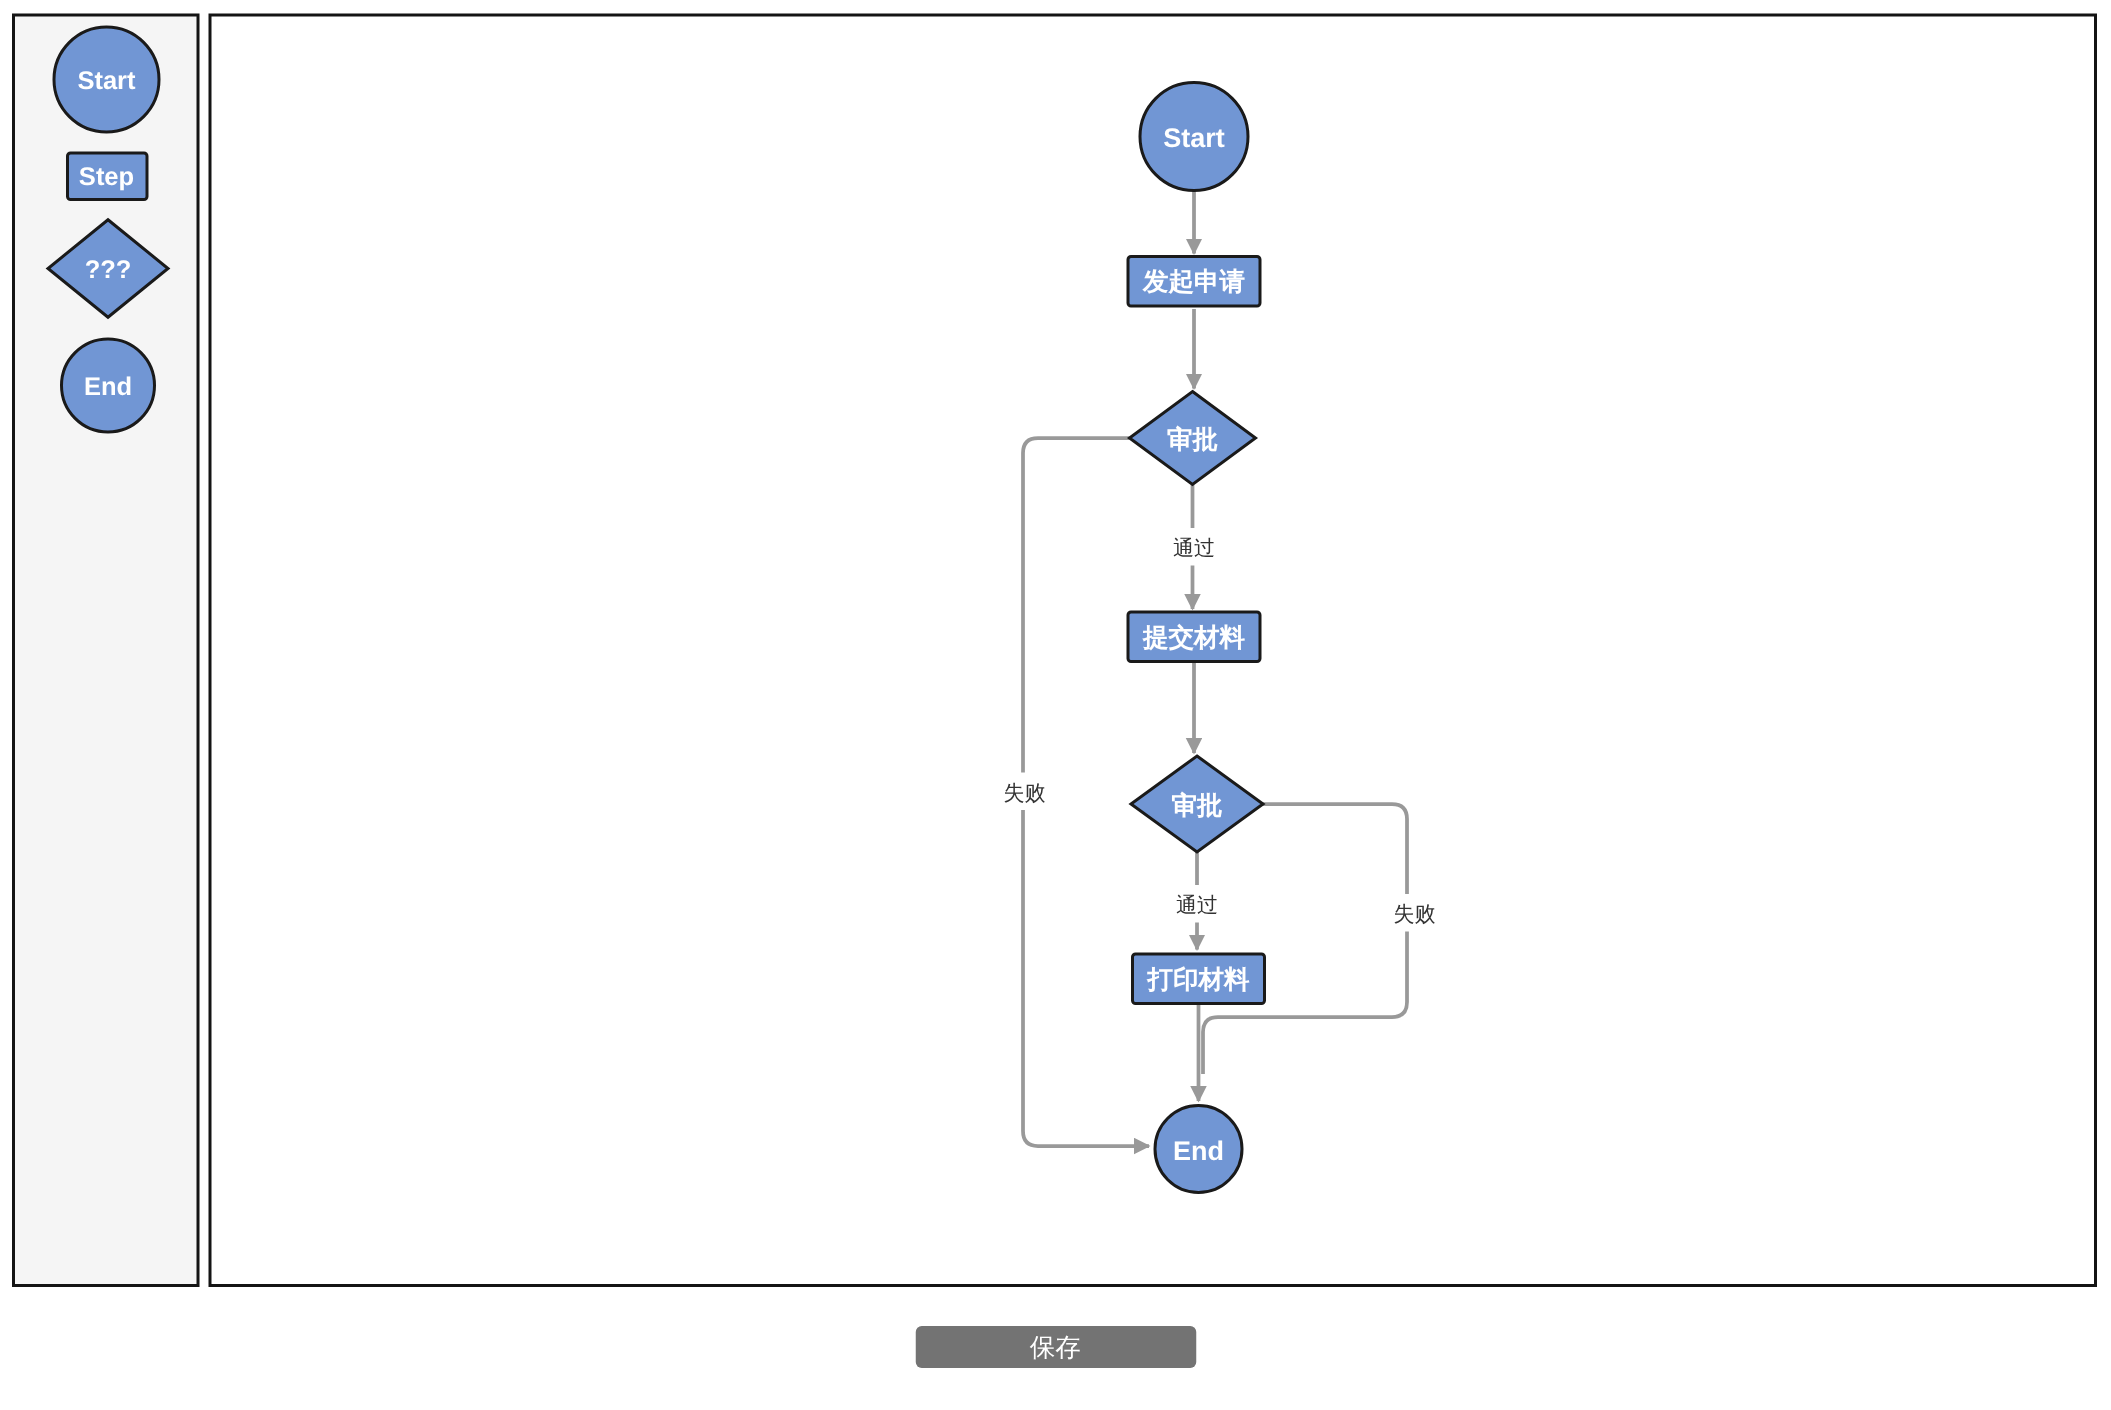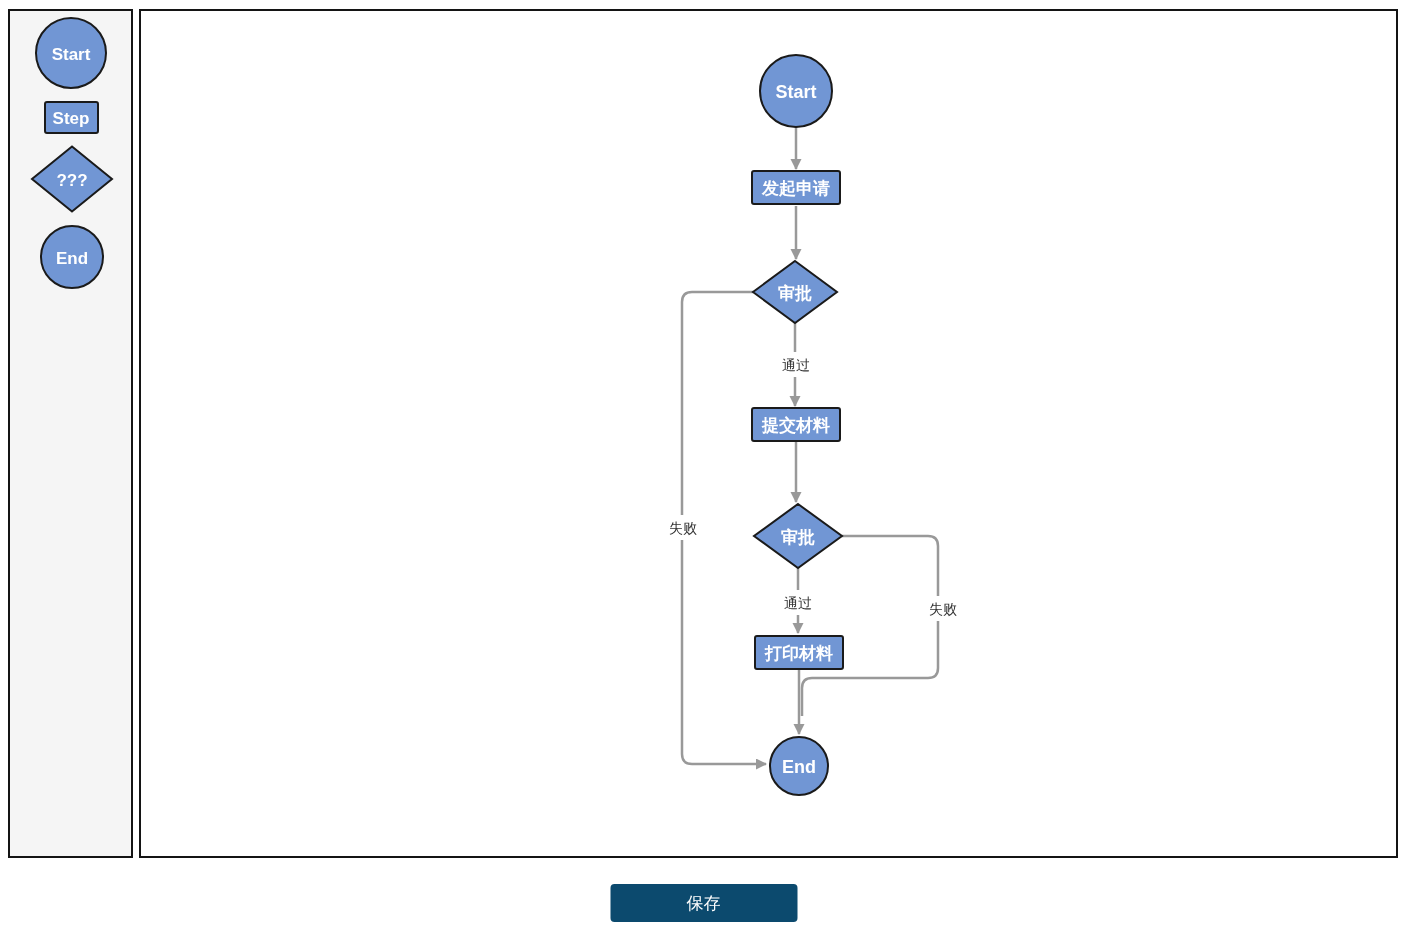--- a/index.html
+++ b/index.html
@@ -24,22 +24,22 @@
   }
   .nlabel.big{font-size:18px;}
   .edge{fill:none;stroke:#999999;stroke-width:2.5;}
   .lbg{fill:#ffffff;}
   .elabel{
     fill:#333333;font-size:14px;text-anchor:middle;dominant-baseline:central;
     font-family:"Liberation Sans",sans-serif;
   }
   .save-btn{
     position:absolute;left:50%;transform:translateX(-50%);
-    top:884px;width:187px;height:38px;
-    background:#0c4a6e;border:none;border-radius:4px;
+    top:884px;width:187px;height:28px;
+    background:#737373;border:none;border-radius:4px;
     color:#ffffff;font-size:17px;cursor:pointer;
     font-family:"Liberation Sans",sans-serif;
   }
 </style>
 </head>
 <body>
 
 <div class="palette">
   <svg width="121" height="845" viewBox="0 0 121 845">
     <g>

